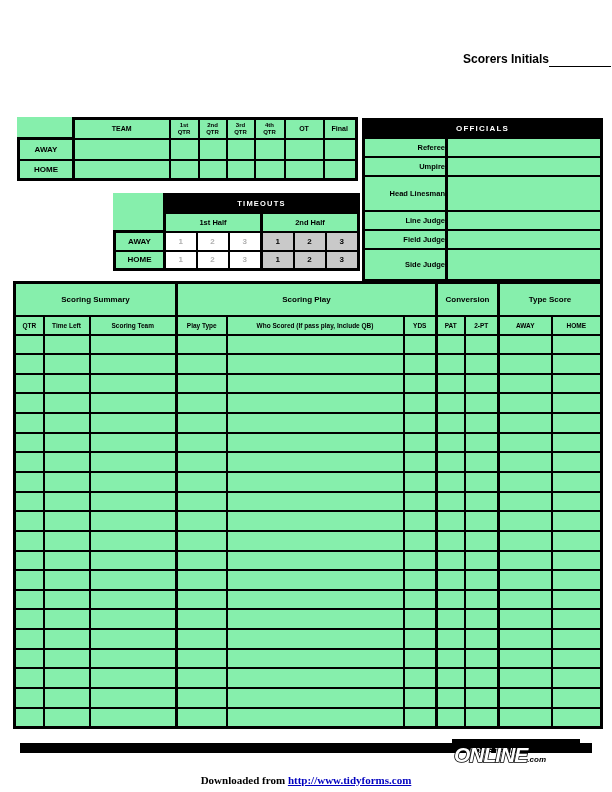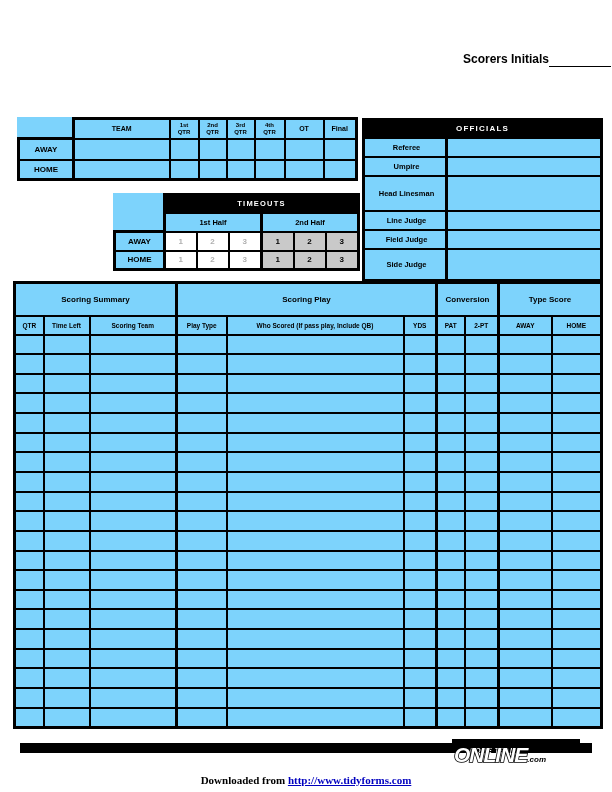--- a/index.html
+++ b/index.html
@@ -9,21 +9,21 @@
     background:#ffffff; font-family:"Liberation Sans", sans-serif; color:#000;
     overflow:hidden;
   }
   .title {
     position:absolute; top:49px; left:253px; transform:translateX(-50%);
     font-size:13.5px; font-weight:bold; white-space:nowrap; letter-spacing:0.2px;
   }
   .scorers { position:absolute; top:52px; left:463px; font-size:12px; font-weight:bold; white-space:nowrap; }
   .scorers .uline { display:inline-block; width:62px; border-bottom:1px solid #000; }
 
-  table { border-collapse:collapse; table-layout:fixed; position:absolute; background:#7dd3fc; }
+  table { border-collapse:collapse; table-layout:fixed; position:absolute; background:#86efac; }
   td, th { padding:0; border:2px solid #000; overflow:hidden; text-align:center; vertical-align:middle; }
   .ghost { border:none; background:transparent; }
   .b-t3 { border-top-width:3px; } .b-l3 { border-left-width:3px; }
   .b-r3 { border-right-width:3px; } .b-b3 { border-bottom-width:3px; }
   .bordered { border:3px solid #000; }
   .black-h { background:#000; color:#fff; font-size:8px; font-weight:bold; letter-spacing:1.2px; }
 
   
   .team-table { left:17px; top:117px; }
   .team-table th { font-size:7px; }
@@ -32,21 +32,21 @@
 
   
   .timeouts-table { left:113px; top:193px; }
   .timeouts-table th { font-size:7.5px; }
   .to-num { font-size:8px; font-weight:bold; }
   .to-light { color:#b0b0b0; background:#fff; }
   .to-dark  { color:#000; background:#c9c9c9; }
 
   
   .officials-table { left:362px; top:118px; }
-  .officials-table .off-label { font-size:7.5px; font-weight:bold; text-align:center; padding-left:3px; }
+  .officials-table .off-label { font-size:7.5px; font-weight:bold; text-align:right; padding-left:3px; }
 
   
   .main-table { left:13px; top:281px; }
   .main-table .group-row th { font-size:8px; height:33px; border-right-width:3px; }
   .main-table .head-row th { font-size:6.5px; height:19px; }
   .main-table .head-row th:nth-child(3),
   .main-table .head-row th:nth-child(6),
   .main-table .head-row th:nth-child(8) { border-right-width:3px; }
   .main-table tbody tr { height:19.65px; }
   .main-table tbody td:nth-child(3),

